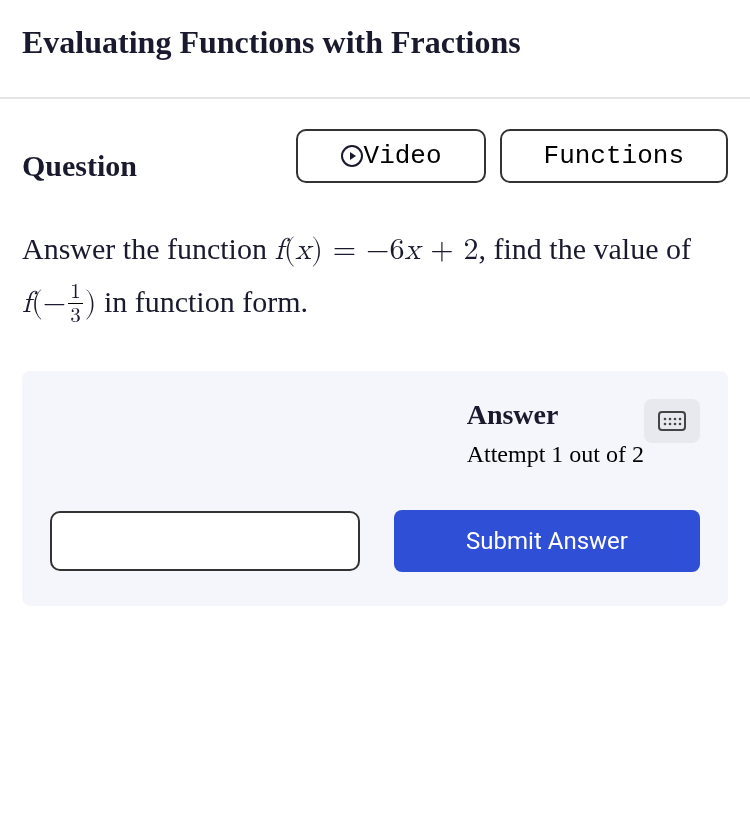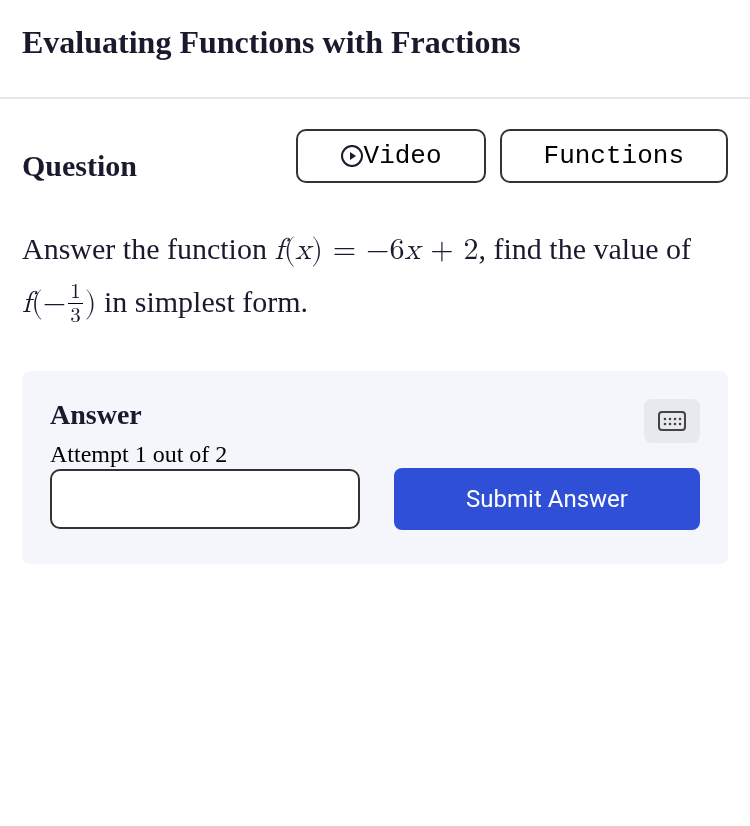--- a/index.html
+++ b/index.html
@@ -88,21 +88,22 @@
       padding: 1px 2px 0 2px;
     }
     .answer-box {
       background: #f4f6fb;
       border-radius: 8px;
       padding: 28px 28px 34px 28px;
     }
     .answer-header {
       display: flex;
       align-items: flex-start;
-      justify-content: space-between;
+      justify-content: flex-end;
+      margin-bottom: 42px;
     }
     .answer-title {
       font-size: 28px;
       font-weight: bold;
       margin-bottom: 10px;
     }
     .attempt-text {
       font-size: 24px;
       color: #000000;
       font-family: Georgia, serif;
@@ -165,21 +166,21 @@
     </button>
     <button class="pill-button">
       <span>Functions</span>
     </button>
   </div>
 
   <div class="problem-text">
     <span>Answer the function </span><span class="math"><span class="fn-f">f</span>(<span class="var-x">x</span>) = −6<span class="var-x">x</span> + 2</span><span>, find the value of </span><span class="math"><span class="fn-f">f</span>(−<span class="frac">
           <span class="num">1</span>
           <span class="den">3</span>
-        </span>)</span><span> in simplest form.</span>
+        </span>)</span><span> in function form.</span>
   </div>
 
   <div class="answer-box">
     <div class="answer-header">
       <div>
         <div class="answer-title">Answer</div>
         <div class="attempt-text">Attempt 1 out of 2</div>
       </div>
       <button class="keyboard-button">
         <svg width="28" height="20" viewBox="0 0 28 20">

